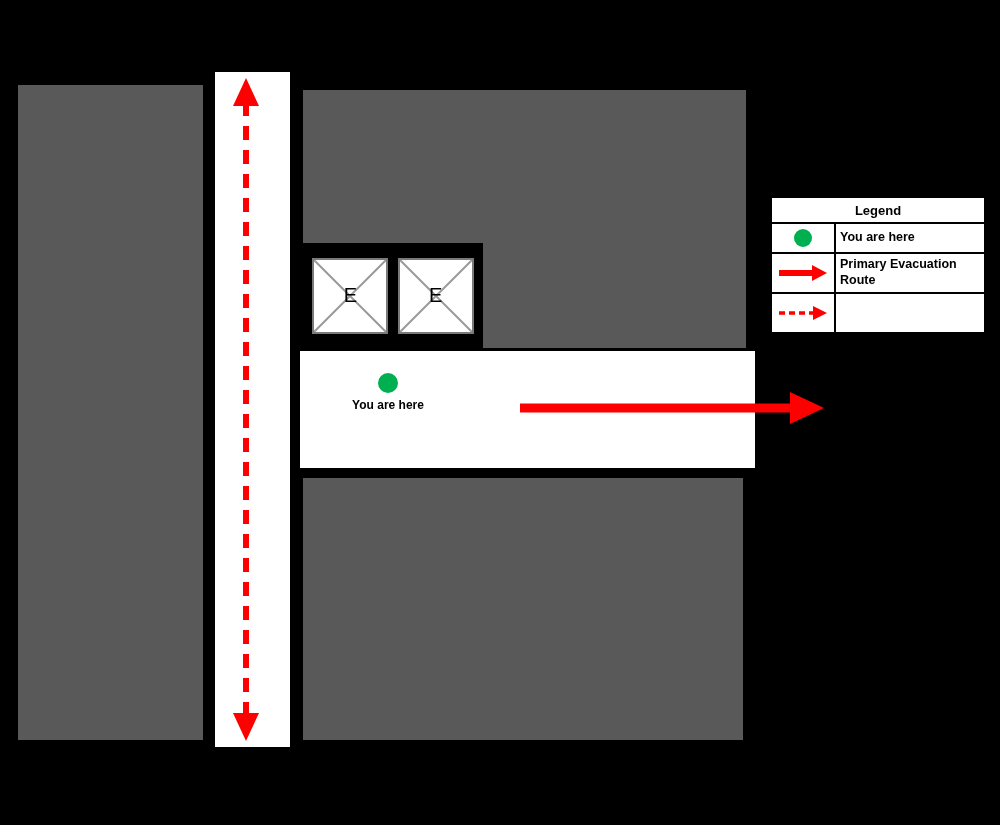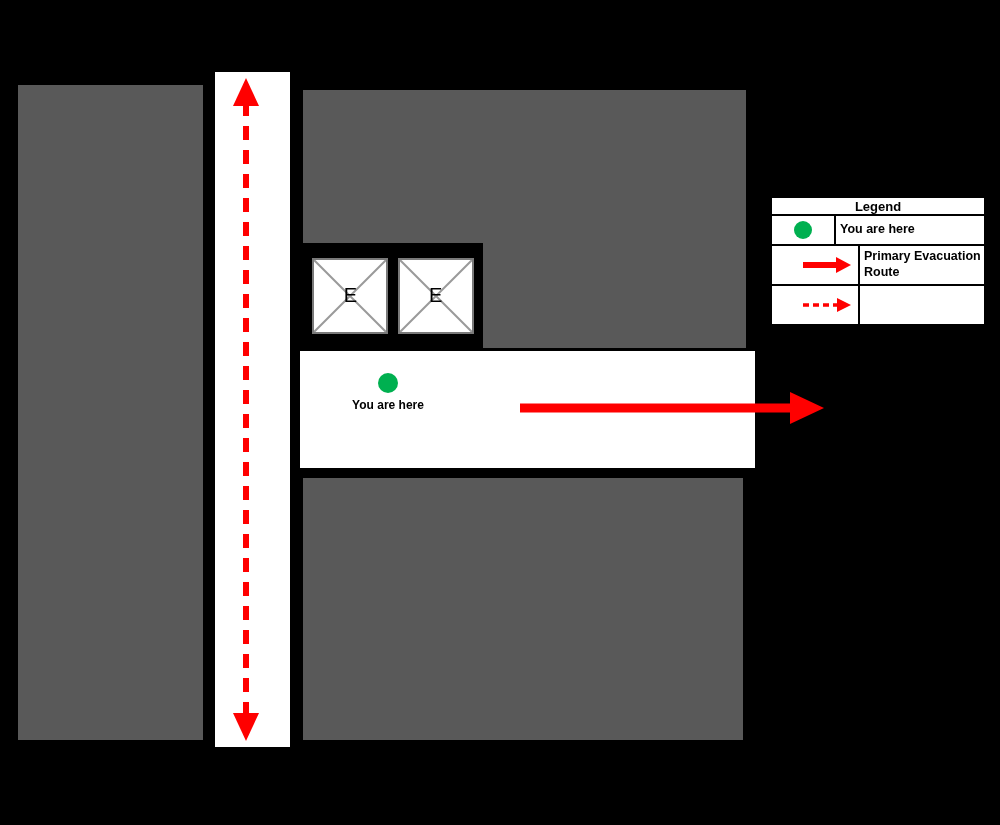--- a/index.html
+++ b/index.html
@@ -73,41 +73,41 @@
   
   .legend {
     position: absolute;
     left: 770px; top: 196px;
     width: 216px;
     background: #fff;
     border: 2px solid #000;
     color: #000;
   }
   .legend-title-row {
-    height: 16px;
+    height: 24px;
     display: flex; align-items: center; justify-content: center;
     font-weight: bold; font-size: 13px; border-radius: 6px;
   }
   .legend-row { display: flex; border-top: 2px solid #000; }
   .legend-icon-cell {
     width: 64px;
     border-right: 2px solid #000;
     display: flex; align-items: center; justify-content: center;
     flex: 0 0 auto;
   }
   .legend-label-cell {
     flex: 1;
     padding: 3px 3px 3px 4px;
     font-weight: bold;
     font-size: 12.5px;
     line-height: 1.25;
     display: flex; align-items: center;
   }
   .legend-row-single { min-height: 30px; }
-  .legend-row-double { min-height: 40px; padding-left: 24px; }
+  .legend-row-double { min-height: 40px; }
   .legend-dot {
     width: 18px; height: 18px;
     border-radius: 50%;
     background: #00b050;
   }
 </style>
 </head>
 <body>
 
 <div class="canvas">

